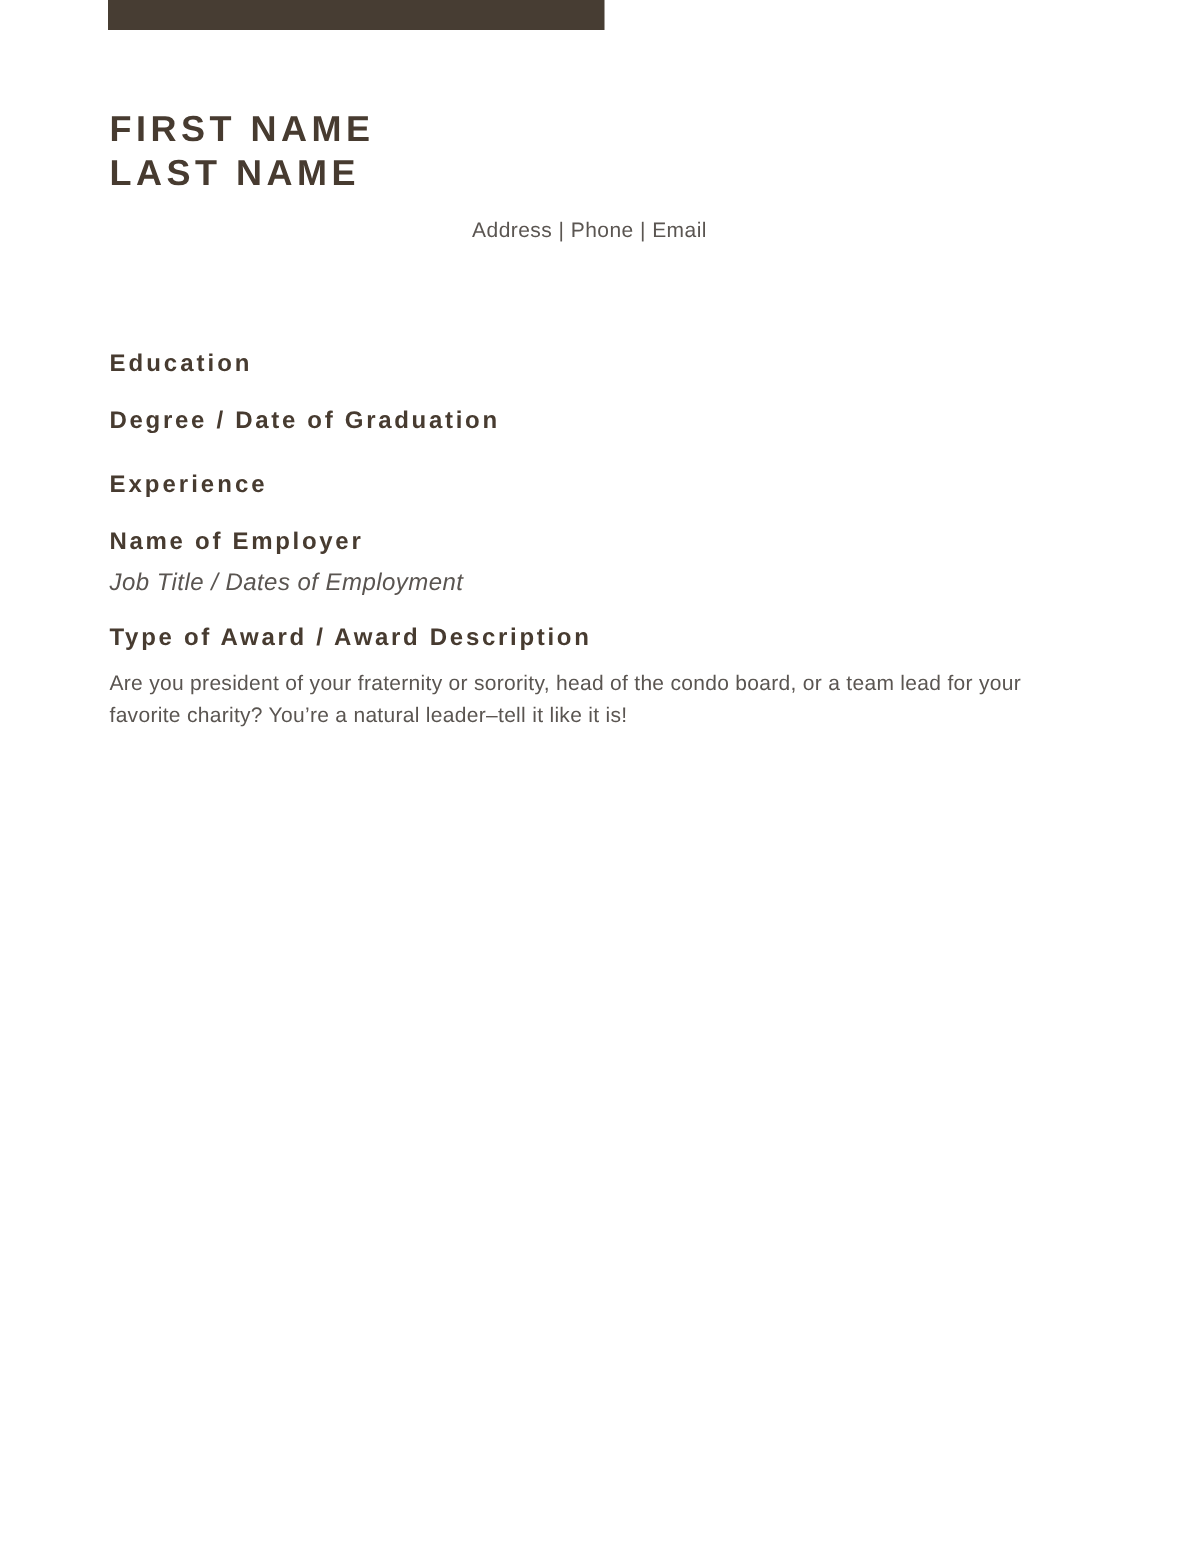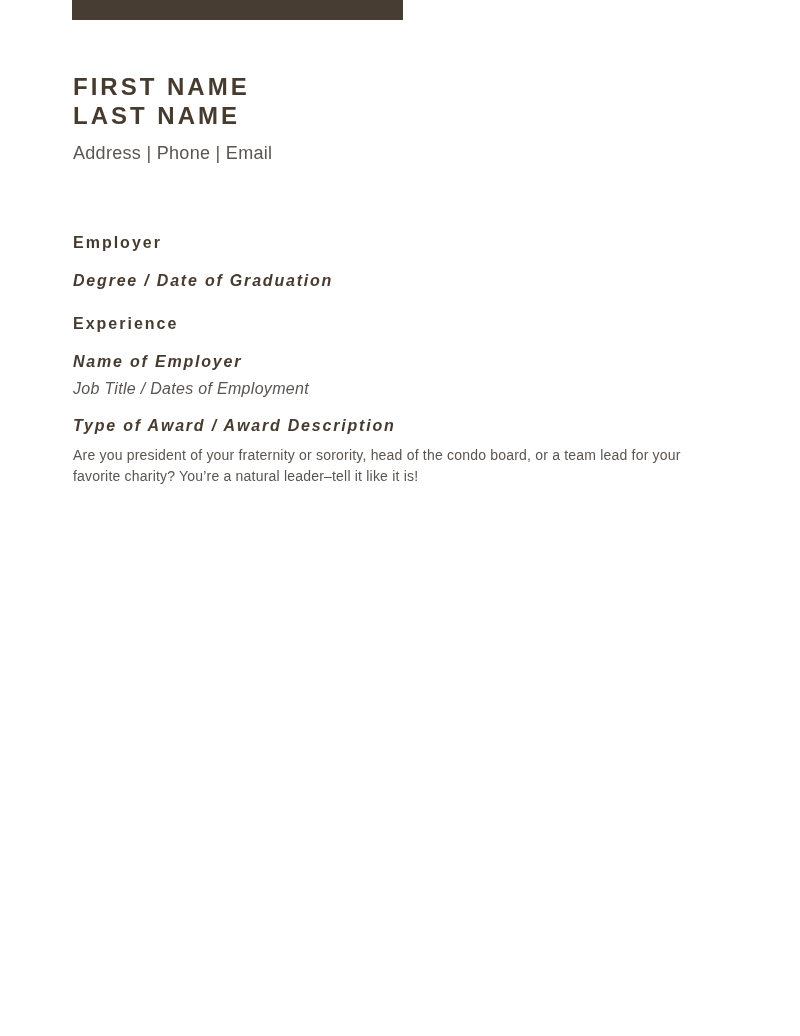--- a/index.html
+++ b/index.html
@@ -38,42 +38,42 @@
     font-size:24px;
     line-height:29px;
     font-weight:700;
     letter-spacing:3px;
     color:var(--heading);
   }
   h1 span{ display:block; }
 
   .contact{
     margin:15px 0 0 0;
-    font-size:18px;
+    font-size:14px;
     line-height:17px;
     color:var(--body);
     letter-spacing:0.3px;
+    text-align:center;
   }
 
   .sections{ margin-top:72px; }
 
   h2{
     margin:25px 0 0 0;
     font-size:16px;
     line-height:18px;
     font-weight:700;
     letter-spacing:2px;
     color:var(--heading);
   }
   h3{
     margin:20px 0 0 0;
     font-size:16px;
     line-height:18px;
     font-weight:700;
-    font-style:italic;
     letter-spacing:1.8px;
     color:var(--heading);
   }
   .subtitle{
     margin:9px 0 0 0;
     font-size:16px;
     line-height:17px;
     font-style:italic;
     color:var(--body);
     letter-spacing:0.3px;
@@ -100,21 +100,21 @@
         <span>FIRST NAME</span>
         <span>LAST NAME</span>
       </h1>
       <p class="contact">Address | Phone | Email</p>
     </header>
 
     <main class="sections">
 
 
       <section>
-        <h2>Employer</h2>
+        <h2>Education</h2>
         <h3>Degree / Date of Graduation</h3>
       </section>
 
       <section>
         <h2>Experience</h2>
         <h3>Name of Employer</h3>
         <p class="subtitle">Job Title / Dates of Employment</p>
       </section>
 
       <section>

